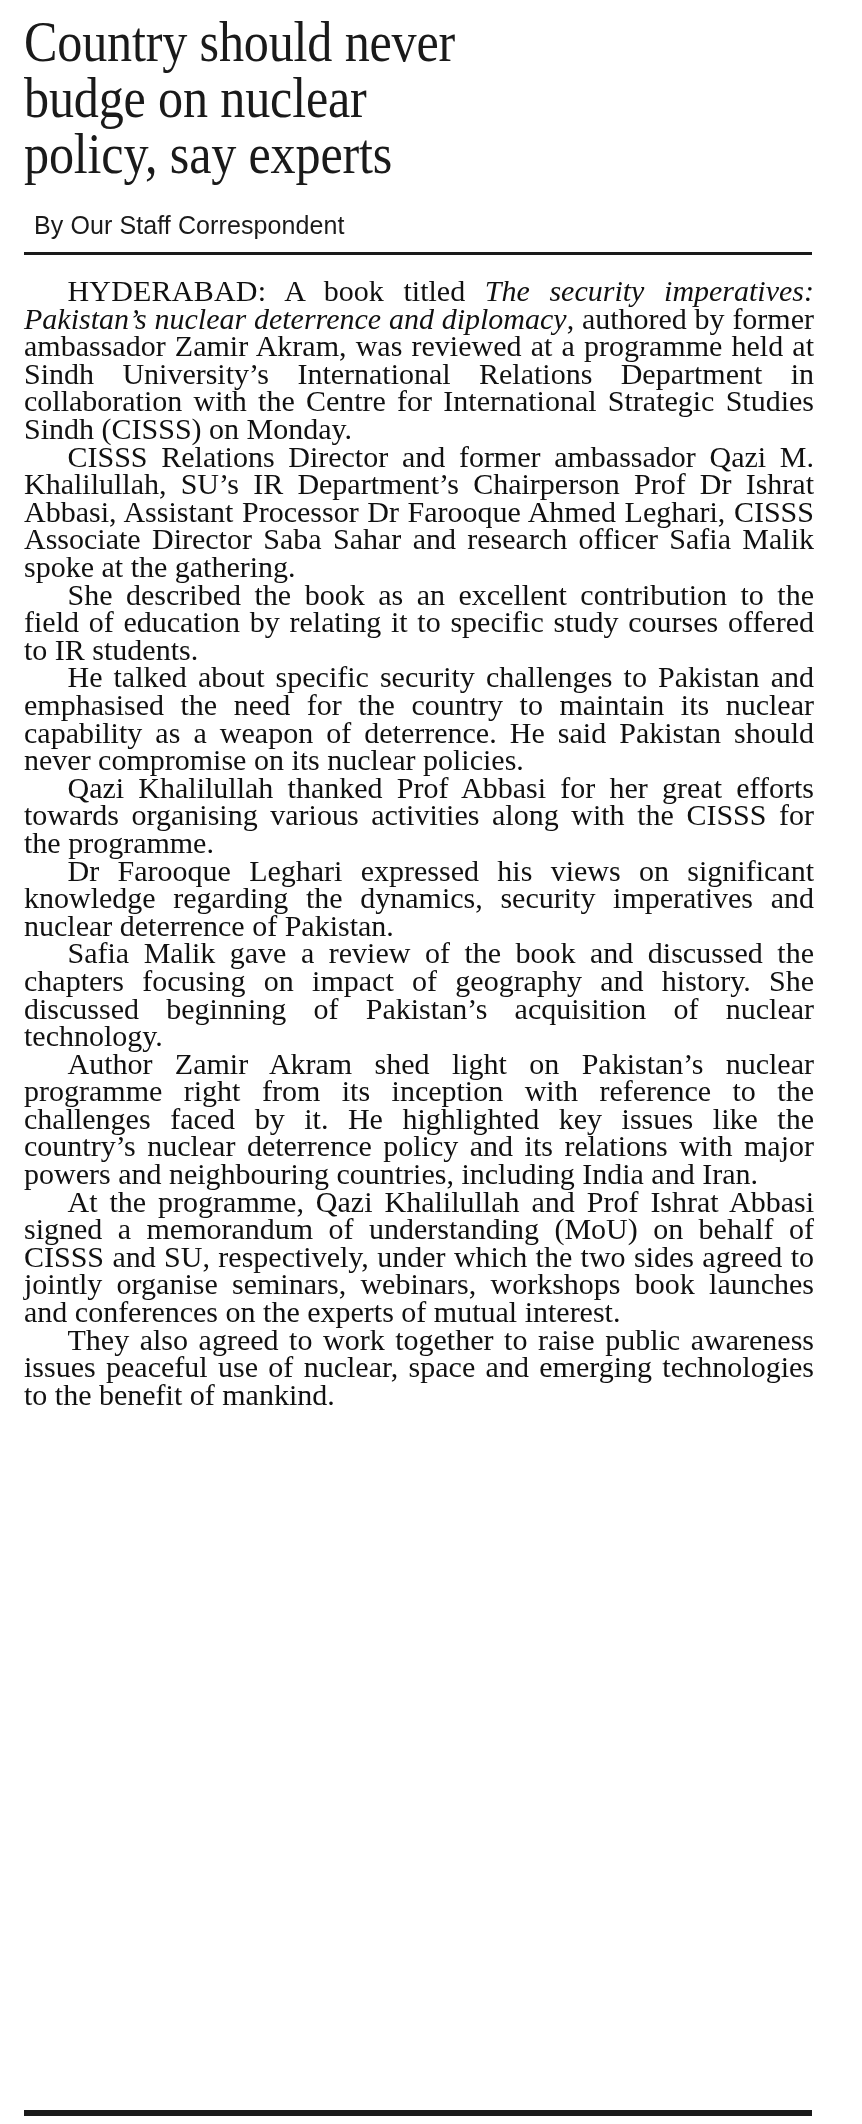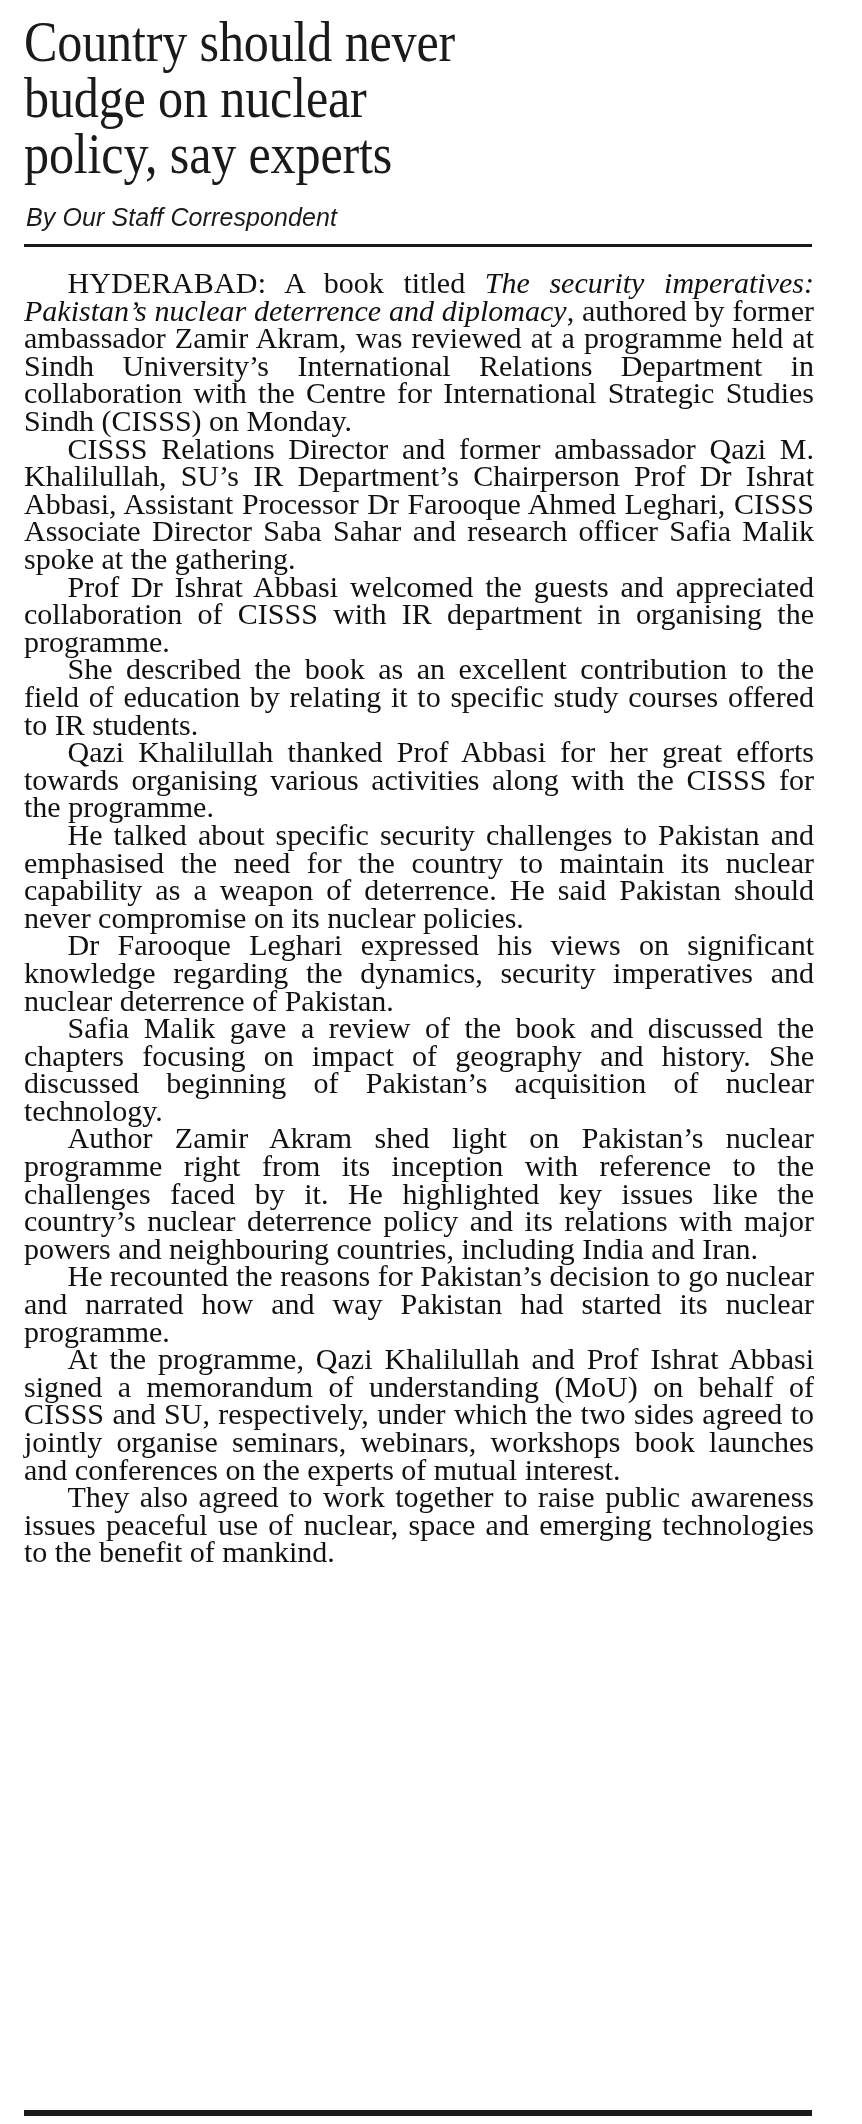--- a/index.html
+++ b/index.html
@@ -37,29 +37,28 @@
     letter-spacing: -0.2px;
     color: #1a1a1a;
     transform: scaleX(0.88);
     transform-origin: left top;
     width: 113%;
     white-space: pre-line;
   }
 
   
   .byline {
-    margin: 0;
+    margin: 8px;
     padding: 22px 0 0 2px;
     font-family: "Liberation Sans", "DejaVu Sans", sans-serif;
     font-weight: 400;
     font-size: 25px;
     line-height: 1.1;
     color: #1a1a1a;
     letter-spacing: 0.1px;
-    font-style: italic;
   }
 
   .rule-thin {
     margin: 13px 0 0 0;
     height: 3px;
     background: #1a1a1a;
     width: 788px;
   }
 
   
@@ -109,28 +108,26 @@
 
   <div class="byline">By Our Staff Correspondent</div>
 
   <div class="rule-thin"></div>
 
   <div class="article-body">
 
     <p><span class="dateline">HYDERABAD:</span><span> A book titled </span><span class="book-title">The security imperatives: Pakistan’s nuclear deterrence and diplomacy</span><span>, authored by former ambassador Zamir Akram, was reviewed at a programme held at Sindh University’s International Relations Department in collaboration with the Centre for International Strategic Studies Sindh (CISSS) on Monday.</span></p>
 
     <p>CISSS Relations Director and former ambassador Qazi M. Khalilullah, SU’s IR Department’s Chairperson Prof Dr Ishrat Abbasi, Assistant Processor Dr Farooque Ahmed Leghari, CISSS Associate Director Saba Sahar and research officer Safia Malik spoke at the gathering.</p>
-    <p>Prof Dr Ishrat Abbasi welcomed the guests and appreciated collaboration of CISSS with IR department in organising the programme.</p>
     <p>She described the book as an excellent contribution to the field of education by relating it to specific study courses offered to IR students.</p>
+    <p>He talked about specific security challenges to Pakistan and emphasised the need for the country to maintain its nuclear capability as a weapon of deterrence. He said Pakistan should never compromise on its nuclear policies.</p>
     <p>Qazi Khalilullah thanked Prof Abbasi for her great efforts towards organising various activities along with the CISSS for the programme.</p>
-    <p>He talked about specific security challenges to Pakistan and emphasised the need for the country to maintain its nuclear capability as a weapon of deterrence. He said Pakistan should never compromise on its nuclear policies.</p>
     <p>Dr Farooque Leghari expressed his views on significant knowledge regarding the dynamics, security imperatives and nuclear deterrence of Pakistan.</p>
     <p>Safia Malik gave a review of the book and discussed the chapters focusing on impact of geography and history. She discussed beginning of Pakistan’s acquisition of nuclear technology.</p>
     <p>Author Zamir Akram shed light on Pakistan’s nuclear programme right from its inception with reference to the challenges faced by it. He highlighted key issues like the country’s nuclear deterrence policy and its relations with major powers and neighbouring countries, including India and Iran.</p>
-    <p>He recounted the reasons for Pakistan’s decision to go nuclear and narrated how and way Pakistan had started its nuclear programme.</p>
     <p>At the programme, Qazi Khalilullah and Prof Ishrat Abbasi signed a memorandum of understanding (MoU) on behalf of CISSS and SU, respectively, under which the two sides agreed to jointly organise seminars, webinars, workshops book launches and conferences on the experts of mutual interest.</p>
     <p>They also agreed to work together to raise public awareness issues peaceful use of nuclear, space and emerging technologies to the benefit of mankind.</p>
 
   </div>
 
   <div class="rule-thick"></div>
 
 </div>
 
 </body></html>

